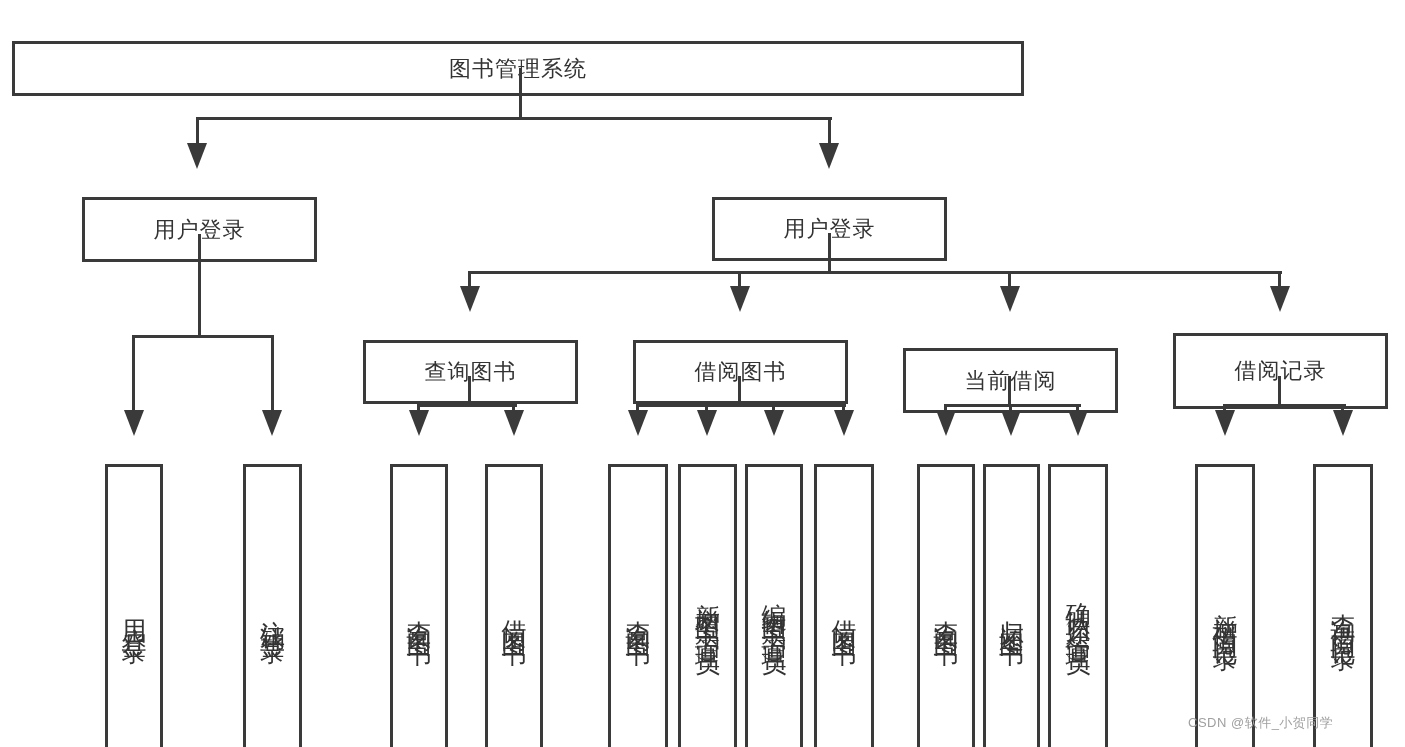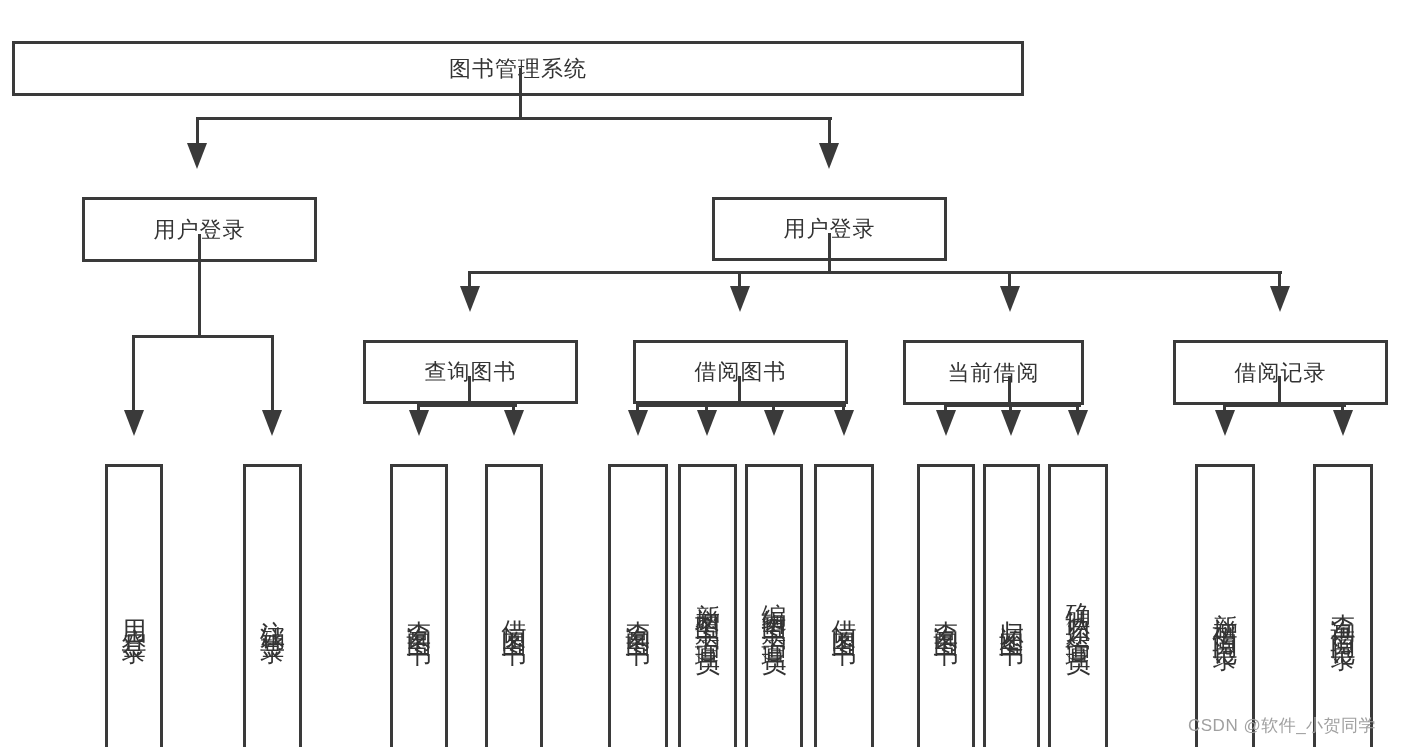--- a/index.html
+++ b/index.html
@@ -45,40 +45,40 @@
   .arrowhead{
     position:absolute;
     width:0;height:0;
     border-left:10px solid transparent;
     border-right:10px solid transparent;
     border-top:26px solid var(--line);
   }
   .watermark{
     position:absolute;
     left:1188px;top:714px;
-    font-size:17px;
+    font-size:13px;
     color:var(--wm);
     letter-spacing:0.5px;
     white-space:nowrap;
   }
 </style>
 </head>
 <body>
 
 <div class="canvas">
 
   <div class="box h" style="left:12px;top:13px;width:1012px;height:55px">图书管理系统</div>
 
   <div class="box h" style="left:82px;top:169px;width:235px;height:65px">用户登录</div>
   <div class="box h" style="left:712px;top:169px;width:235px;height:64px">用户登录</div>
 
   <div class="box h" style="left:363px;top:312px;width:215px;height:64px">查询图书</div>
   <div class="box h" style="left:633px;top:312px;width:215px;height:64px">借阅图书</div>
-  <div class="box h" style="left:903px;top:312px;width:181px;height:65px">当前借阅</div>
-  <div class="box h" style="left:1173px;top:312px;width:215px;height:65px">借阅记录</div>
+  <div class="box h" style="left:903px;top:320px;width:215px;height:65px">当前借阅</div>
+  <div class="box h" style="left:1173px;top:305px;width:215px;height:76px">借阅记录</div>
 
   <div class="box v" style="left:105px;top:436px;width:58px;height:300px">用户登录</div>
   <div class="box v" style="left:243px;top:436px;width:59px;height:300px">注销登录</div>
 
   <div class="box v" style="left:390px;top:436px;width:58px;height:300px">查询图书</div>
   <div class="box v" style="left:485px;top:436px;width:58px;height:300px">借阅图书</div>
 
   <div class="box v" style="left:608px;top:436px;width:60px;height:300px">查询图书</div>
   <div class="box v" style="left:678px;top:436px;width:59px;height:300px">新增图书（管理员）</div>
   <div class="box v" style="left:745px;top:436px;width:58px;height:300px">编辑图书（管理员）</div>

